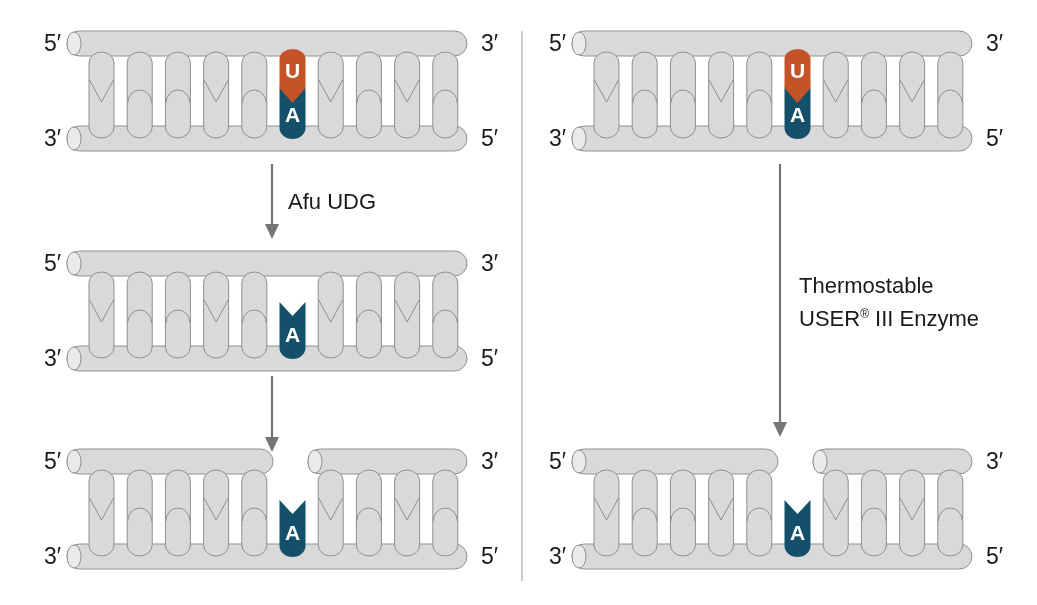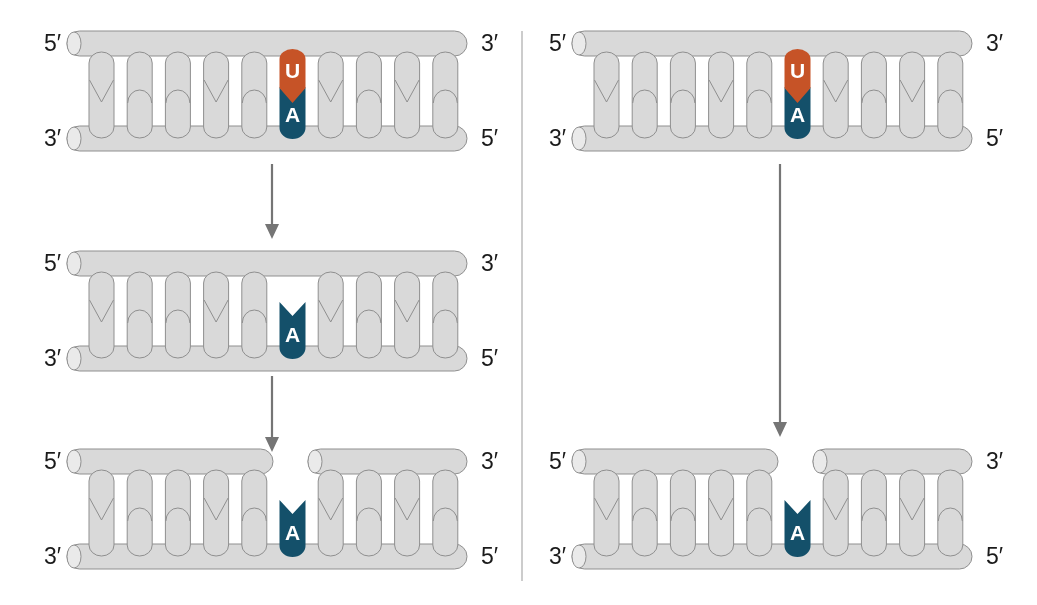--- a/index.html
+++ b/index.html
@@ -194,16 +194,23 @@
   </svg>
   <svg class="arrow" id="arrow-2" width="24" height="77" viewBox="0 0 24 77">
     <line x1="12" y1="0" x2="12" y2="63" stroke="#757575" stroke-width="2.2"></line>
     <polygon points="5,61 19,61 12,76" fill="#757575"></polygon>
   </svg>
   <svg class="arrow" id="arrow-3" width="24" height="274" viewBox="0 0 24 274">
     <line x1="12" y1="0" x2="12" y2="260" stroke="#757575" stroke-width="2.2"></line>
     <polygon points="5,258 19,258 12,273" fill="#757575"></polygon>
   </svg>
 
+  <div class="enzyme-label" id="label-arrow-1">
+    <span>Afu UDG</span>
+  </div>
+  <div class="enzyme-label" id="label-arrow-3">
+    <div><span>Thermostable</span></div>
+    <div><span>USER</span><span class="reg-mark">®</span><span> III Enzyme</span></div>
+  </div>
 
   <div id="divider"></div>
 
 </div>
 
 </body></html>

